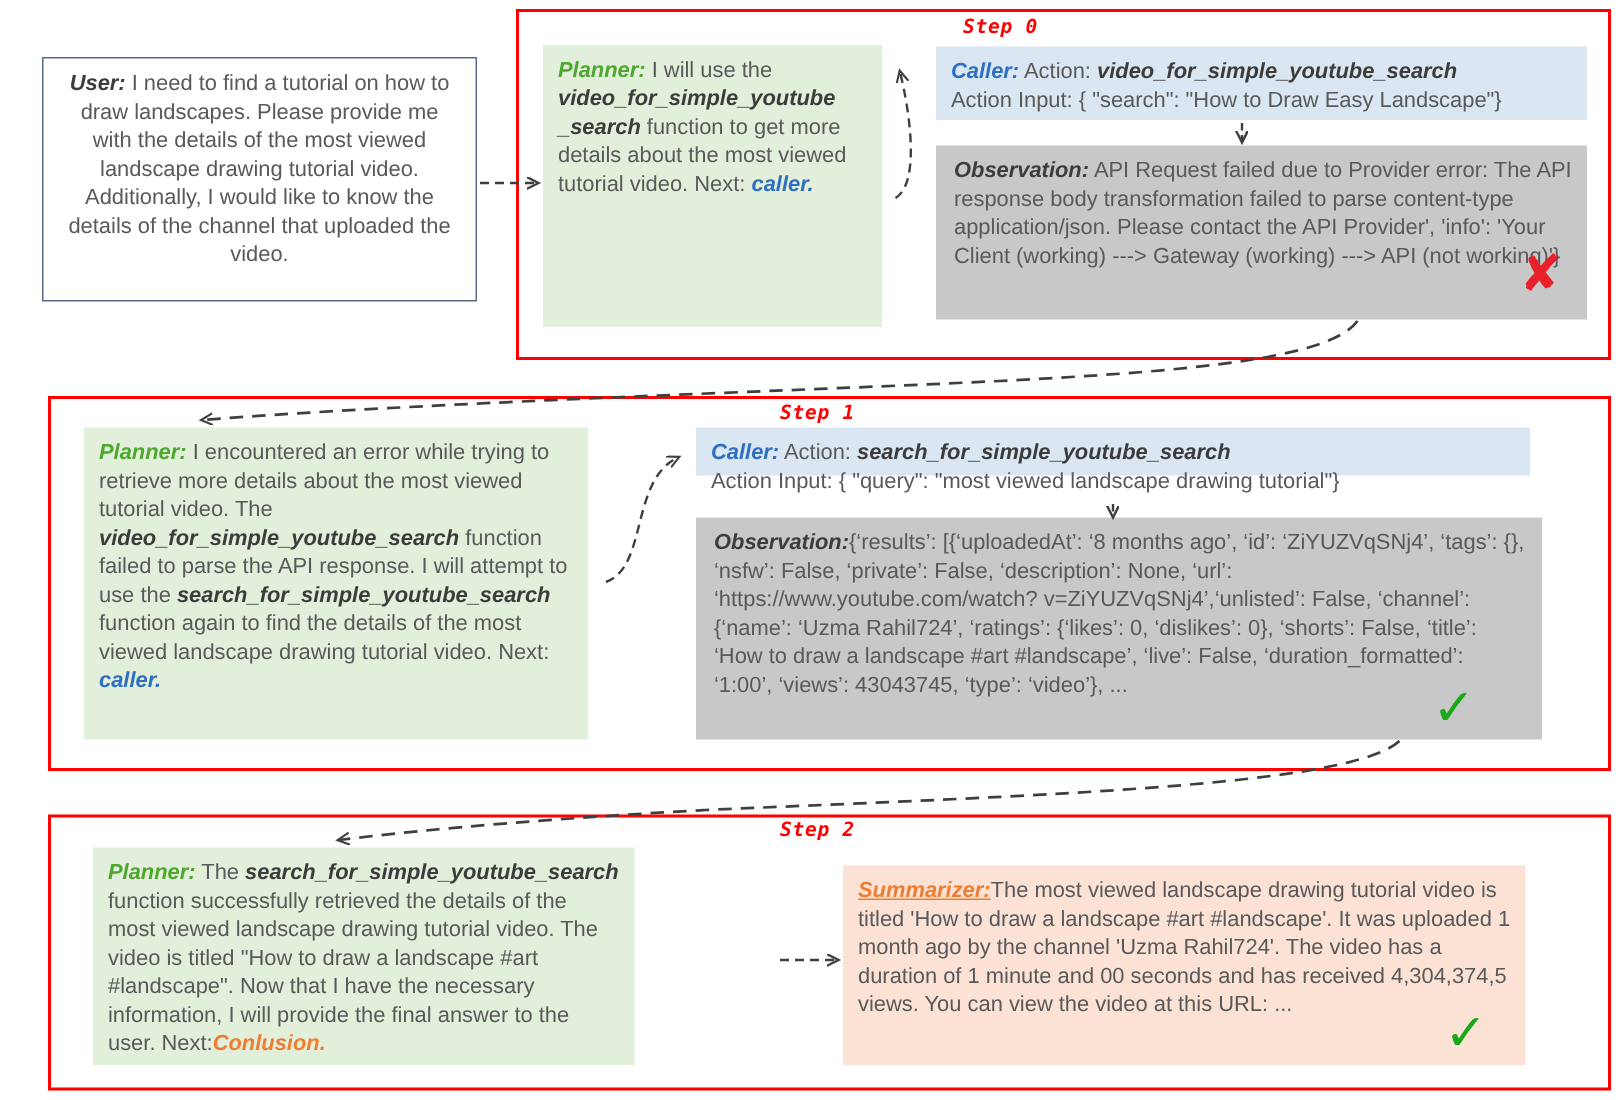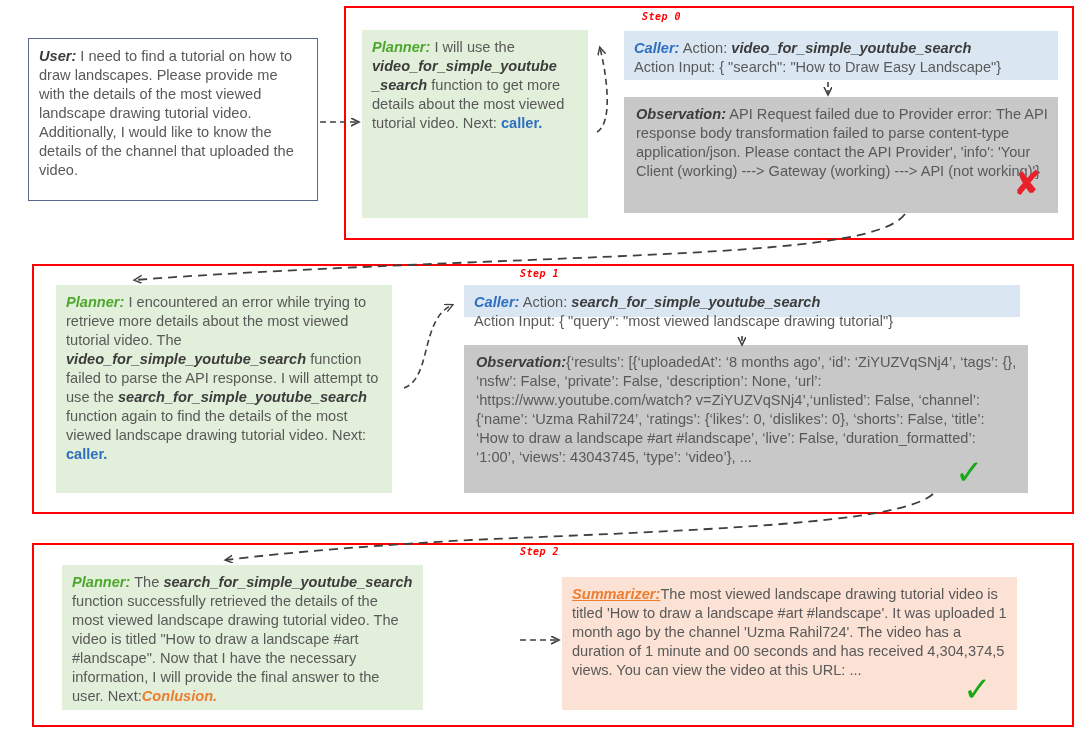--- a/index.html
+++ b/index.html
@@ -28,54 +28,55 @@
     border: 2px solid #ff0000;
     box-sizing: border-box;
     background: transparent;
   }
   .step-label {
     position: absolute;
     color: #ff0000;
     font-family: "DejaVu Sans Mono", "Liberation Mono", monospace;
     font-style: italic;
     font-weight: bold;
-    font-size: 10px;
+    font-size: 13px;
     letter-spacing: 0.5px;
     white-space: nowrap;
   }
 
   
   .box {
     position: absolute;
     box-sizing: border-box;
     font-size: 14.6px;
     line-height: 1.30;
     padding: 8px 10px 8px 10px;
   }
   .box p { margin: 0; }
 
   .box-user {
     background: #ffffff;
     border: 1.2px solid #59698c;
+    text-align: center;
   }
   .box-planner { background: #e2efda; }
   .box-caller  { background: #dae7f2; }
   .box-obs     { background: #c8c8c8; padding-left: 12px; }
   .box-summ    { background: #fbe2d5; }
 
   
   .role { font-weight: bold; font-style: italic; }
   .role-user { color: #3c3c3c; }
   .role-planner { color: #4ea72e; }
   .role-caller { color: #2f6fc0; }
   .role-obs { color: #3c3c3c; }
   .role-summ { color: #ed7d31; text-decoration: underline; }
 
   .fn { font-weight: bold; font-style: italic; color: #3c3c3c; }
-  .next-caller { font-weight: bold; color: #2f6fc0; }
+  .next-caller { font-weight: bold; font-style: italic; color: #2f6fc0; }
   .next-concl { font-weight: bold; font-style: italic; color: #ed7d31; }
 
   
   .mark {
     position: absolute;
     font-size: 34px;
     font-weight: bold;
     line-height: 1;
     font-family: "DejaVu Sans", sans-serif;
   }

